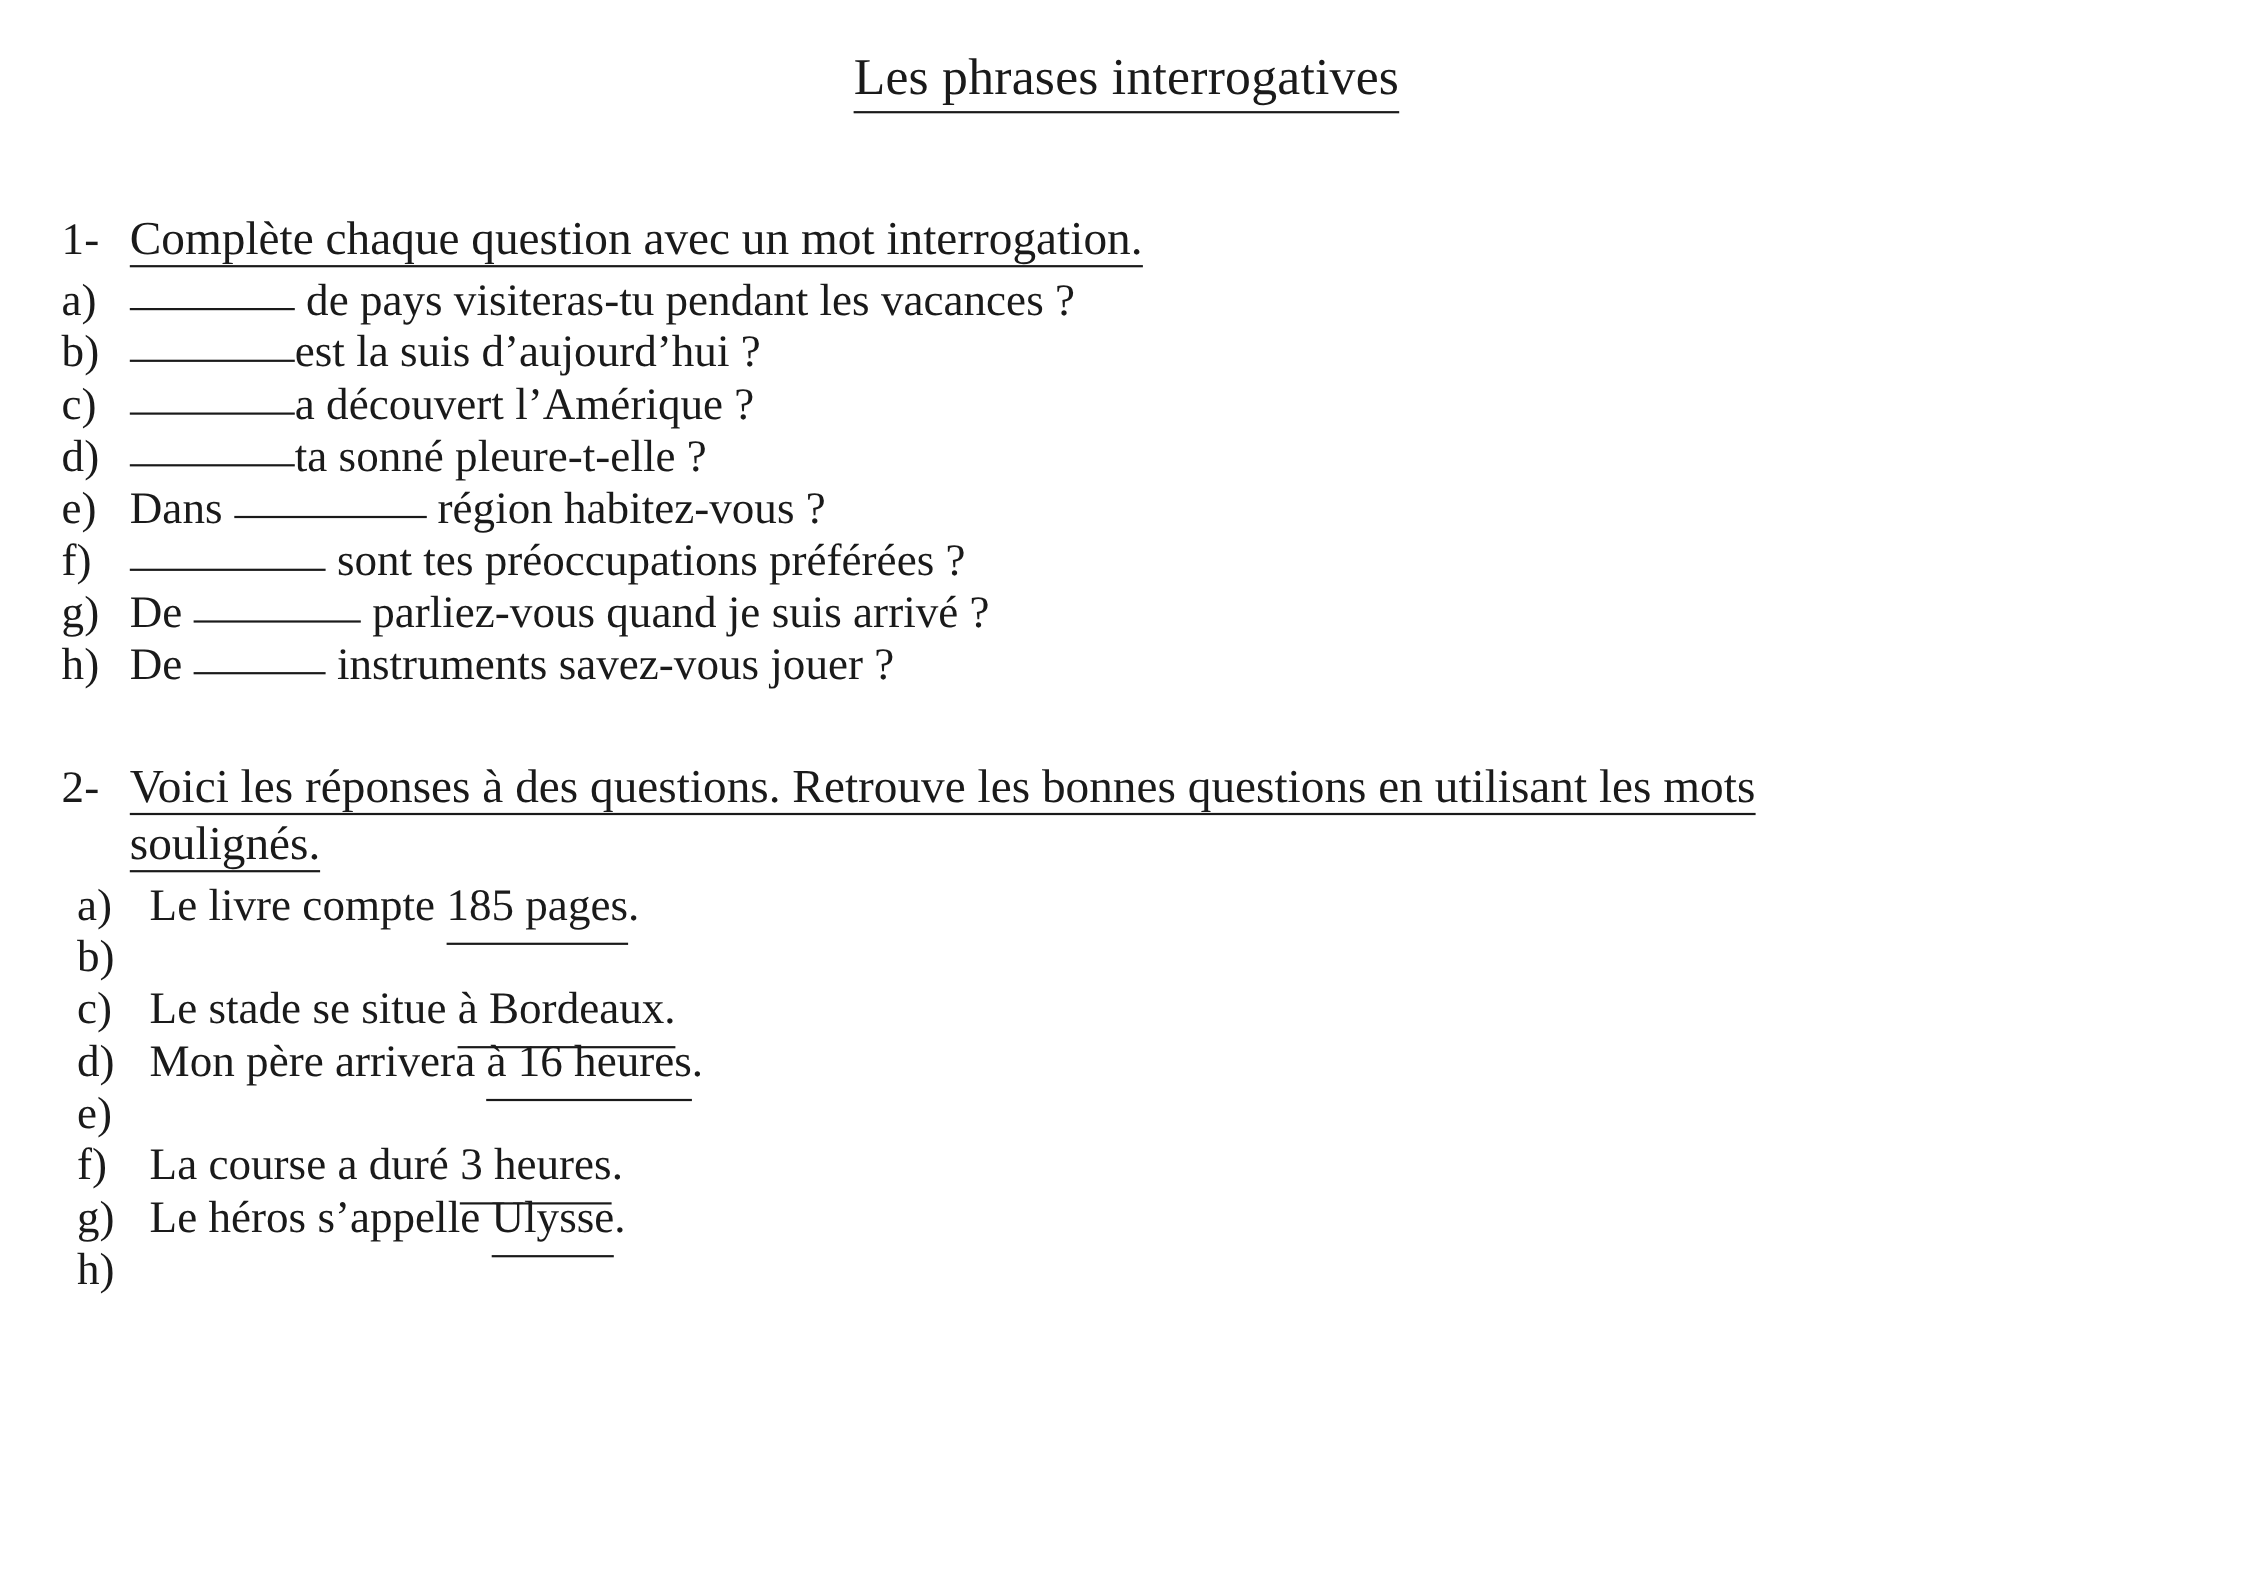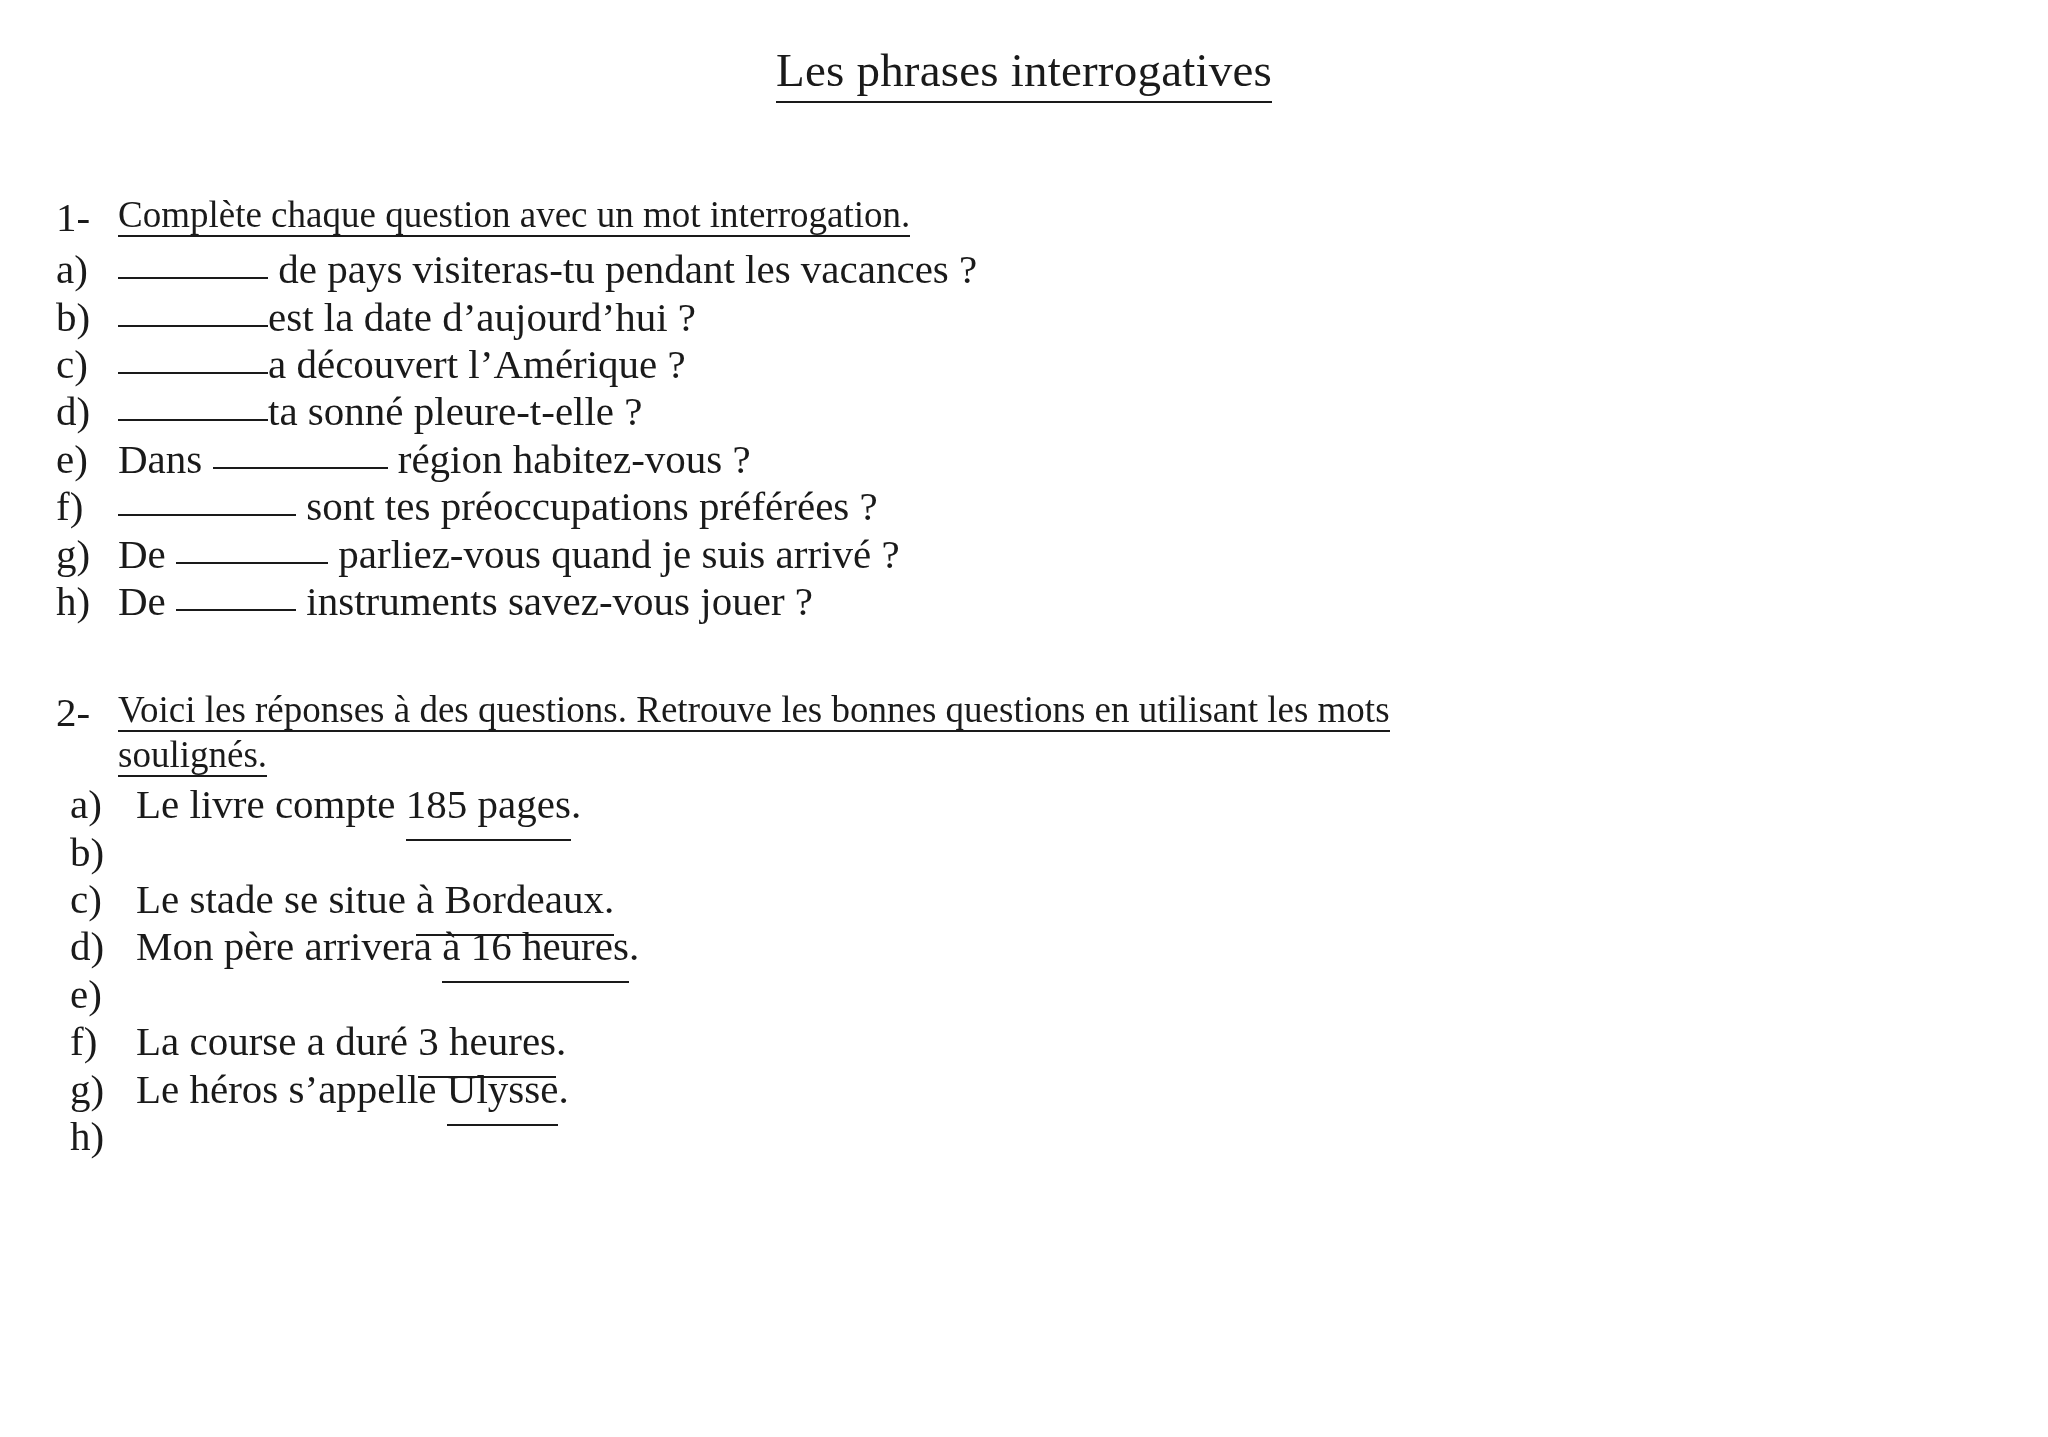--- a/index.html
+++ b/index.html
@@ -54,21 +54,21 @@
     padding-left: 56px;
   }
   .ex-num {
     font-size: 41px;
     line-height: 1.22;
     width: 62px;
     flex: 0 0 62px;
     white-space: nowrap;
   }
   .ex-instruction {
-    font-size: 37px;
+    font-size: 43px;
     line-height: 1.22;
     max-width: 1500px;
   }
   .ex-instruction .u-line {
     display: inline;
     box-decoration-break: clone;
     -webkit-box-decoration-break: clone;
     border-bottom: 2.5px solid #1a1a1a;
   }
 
@@ -124,21 +124,21 @@
     <h1 class="doc-title">Les phrases interrogatives</h1>
   </div>
 
   <section class="exercise" id="exercise-1">
     <div class="ex-head">
       <span class="ex-num">1-</span>
       <span class="ex-instruction"><span class="u-line">Complète chaque question avec un mot interrogation.</span></span>
     </div>
     <div class="items" id="ex1-items">
         <div class="item"><span class="item-label">a)</span><span class="item-text"><span class="blank" style="width: 150px;"></span><span> de pays visiteras-tu pendant les vacances ?</span></span></div>
-        <div class="item"><span class="item-label">b)</span><span class="item-text"><span class="blank" style="width: 150px;"></span><span>est la date d’aujourd’hui ?</span></span></div>
+        <div class="item"><span class="item-label">b)</span><span class="item-text"><span class="blank" style="width: 150px;"></span><span>est la suis d’aujourd’hui ?</span></span></div>
         <div class="item"><span class="item-label">c)</span><span class="item-text"><span class="blank" style="width: 150px;"></span><span>a découvert l’Amérique ?</span></span></div>
         <div class="item"><span class="item-label">d)</span><span class="item-text"><span class="blank" style="width: 150px;"></span><span>ta sonné pleure-t-elle ?</span></span></div>
         <div class="item"><span class="item-label">e)</span><span class="item-text"><span>Dans </span><span class="blank" style="width: 175px;"></span><span> région habitez-vous ?</span></span></div>
         <div class="item"><span class="item-label">f)</span><span class="item-text"><span class="blank" style="width: 178px;"></span><span> sont tes préoccupations préférées ?</span></span></div>
         <div class="item"><span class="item-label">g)</span><span class="item-text"><span>De </span><span class="blank" style="width: 152px;"></span><span> parliez-vous quand je suis arrivé ?</span></span></div>
         <div class="item"><span class="item-label">h)</span><span class="item-text"><span>De </span><span class="blank" style="width: 120px;"></span><span> instruments savez-vous jouer ?</span></span></div>
       </div>
   </section>
 
   <section class="exercise" id="exercise-2">

